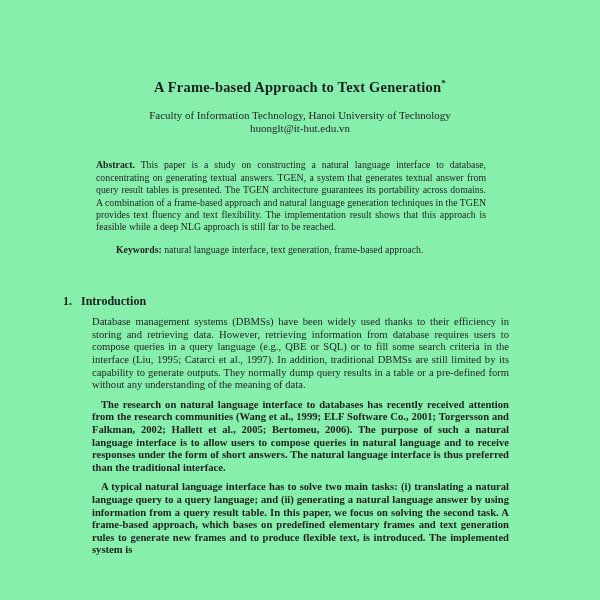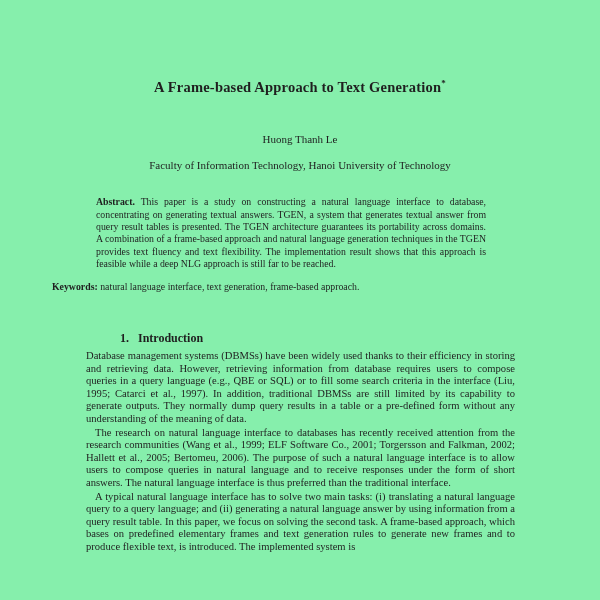--- a/index.html
+++ b/index.html
@@ -46,61 +46,62 @@
     margin: 24px 114px 0 96px;
     font-size: 9.8px;
     line-height: 12.4px;
     text-align: justify;
   }
   .abstract-block .label,
   .keywords-block .label {
     font-weight: bold;
   }
   .keywords-block {
-    margin: 10px 95px 0 52px;
+    margin: 10px 95px 0 116px;
     font-size: 9.8px;
     line-height: 12.4px;
     text-align: left;
   }
   .section-heading {
-    margin: 38px 84px 0 120px;
+    margin: 38px 84px 0 63px;
     font-size: 12px;
     font-weight: bold;
     line-height: 15px;
   }
   .section-heading .sec-num {
     margin-right: 9px;
   }
   .body-text {
     margin: 4px 84px 0 85px;
     font-size: 10.6px;
     line-height: 12.6px;
     text-align: justify;
   }
   .body-text p {
-    margin: 1px;
+    margin: 7px;
     padding: 0;
   }
   .body-text p.indented {
     text-indent: 9px;
+    font-weight: bold;
   }
 </style>
 </head>
 <body>
 
 <div class="page">
 
   <div class="paper-title">
     <span>A Frame-based Approach to Text Generation</span><span class="title-footnote">*</span>
   </div>
 
-  <div class="author">Huong Thanh Le</div>
 
   <div class="affiliation">
     <div>Faculty of Information Technology, Hanoi University of Technology</div>
+    <div>huonglt@it-hut.edu.vn</div>
   </div>
 
   <div class="abstract-block">
     <span class="label">Abstract.</span><span> This paper is a study on constructing a natural language interface to database, concentrating on generating textual answers. TGEN, a system that generates textual answer from query result tables is presented. The TGEN architecture guarantees its portability across domains. A combination of a frame-based approach and natural language generation techniques in the TGEN provides text fluency and text flexibility. The implementation result shows that this approach is feasible while a deep NLG approach is still far to be reached.</span>
   </div>
 
   <div class="keywords-block">
     <span class="label">Keywords:</span><span> natural language interface, text generation, frame-based approach.</span>
   </div>
 

